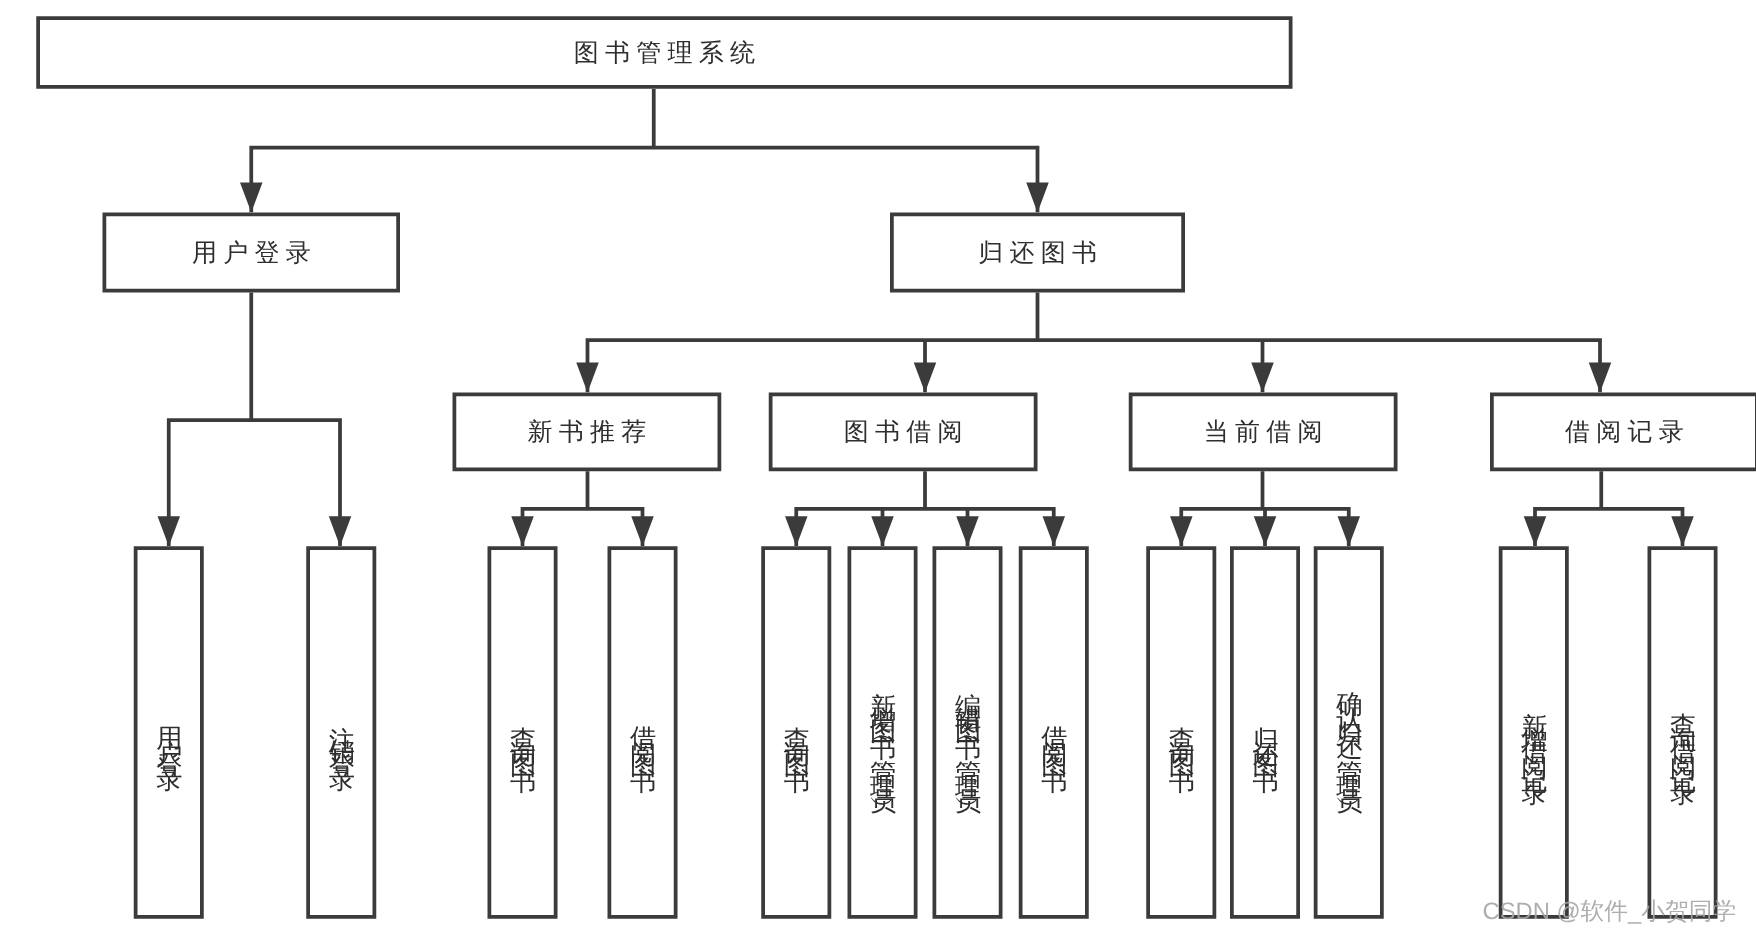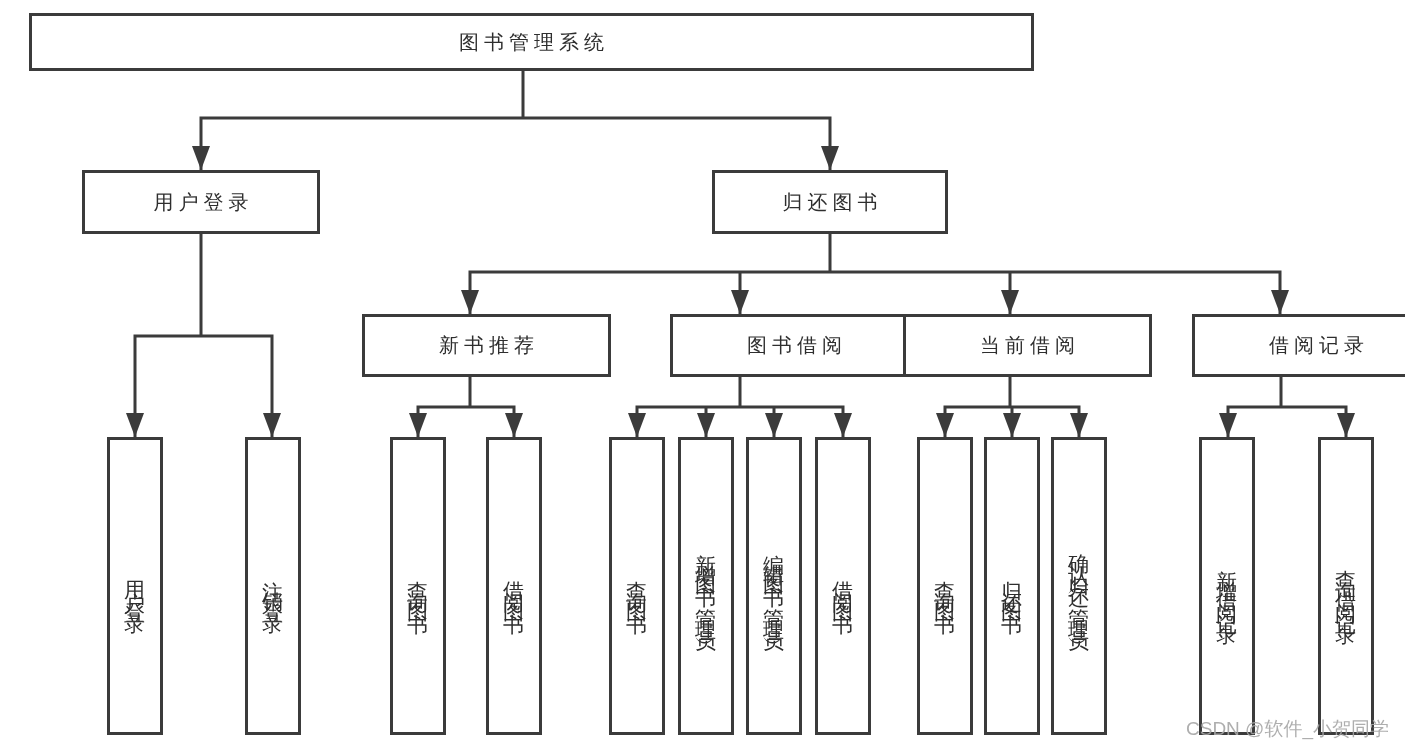--- a/index.html
+++ b/index.html
@@ -42,23 +42,23 @@
     text-orientation: upright;
     font-size: 21px;
     letter-spacing: 11px;
     line-height: 1;
     color: #2e2e2e;
   }
   
   .root      { left: 29px;   top: 13px;  width: 1005px; height: 58px; }
   .n-login   { left: 82px;   top: 170px; width: 238px;  height: 64px; }
   .n-mgmt    { left: 712px;  top: 170px; width: 236px;  height: 64px; }
-  .l3        { top: 314px; width: 249px; height: 63px; }
+  .l3        { top: 314px; width: 215px; height: 63px; }
   .n-newbook { left: 362px;  }
-  .n-borrow  { left: 670px;  }
+  .n-borrow  { left: 615px;  }
   .n-current { left: 903px; text-align: right;  }
   .n-records { left: 1172px; margin-left: 20px; }
   .leaf      { top: 437px; }
   .lf-1  { left: 107px;  }
   .lf-2  { left: 245px;  }
   .lf-3  { left: 390px;  }
   .lf-4  { left: 486px;  }
   .lf-5  { left: 609px;  }
   .lf-6  { left: 678px;  }
   .lf-7  { left: 746px;  }

